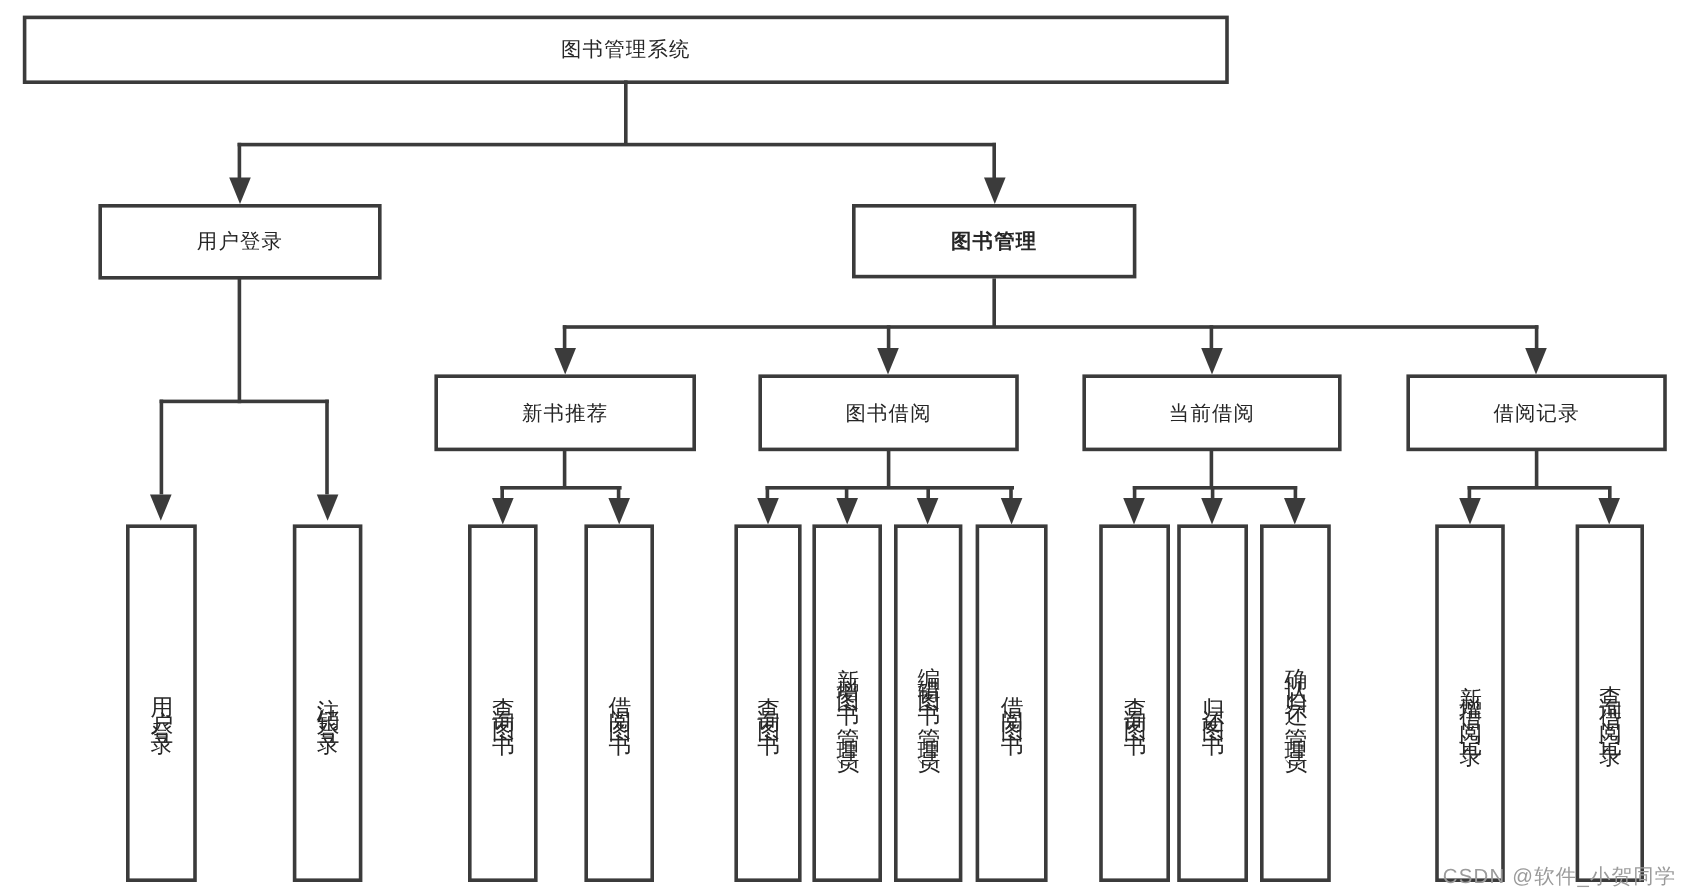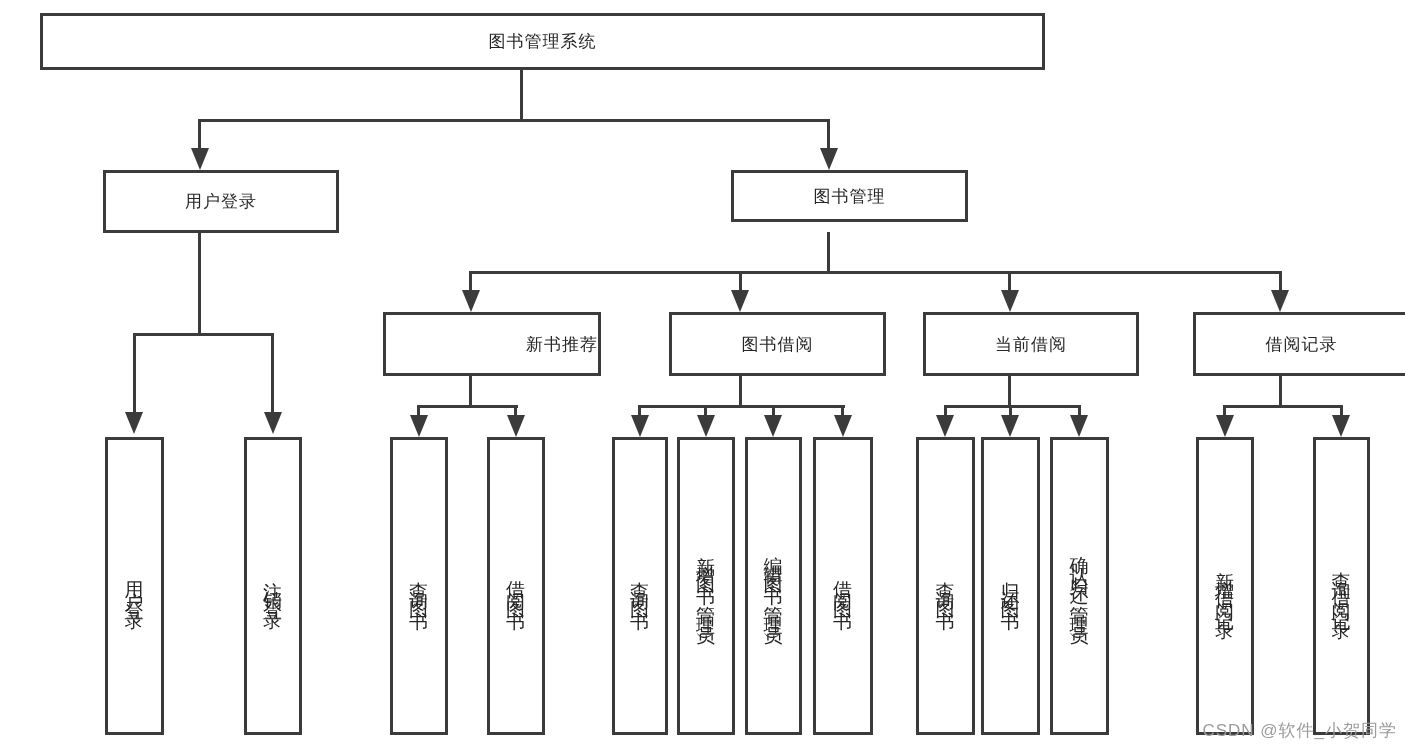--- a/index.html
+++ b/index.html
@@ -24,21 +24,20 @@
   .box{
     position:absolute;
     box-sizing:border-box;
     border:3px solid var(--line);
     background:var(--node-background);
     display:flex;align-items:center;justify-content:center;
     color:var(--text);
     font-size:17px;
     letter-spacing:1px;
     white-space:nowrap;
-    margin-left:21px;
   }
   .vbox{
     position:absolute;
     box-sizing:border-box;
     border:3px solid var(--line);
     background:var(--node-background);
     display:flex;align-items:center;justify-content:center;
     color:var(--text);
   }
   .vbox .vtext{
@@ -79,21 +78,21 @@
   <div class="v" style="left:520px;top:67px;height:54px;"></div>
   <div class="h" style="left:198px;top:119px;width:632px;"></div>
   <div class="v" style="left:198px;top:119px;height:31px;"></div>
   <div class="ah" style="left:191px;top:148px;"></div>
   <div class="v" style="left:827px;top:119px;height:31px;"></div>
   <div class="ah" style="left:820px;top:148px;"></div>
 
   <div class="box" style="left:82px;top:170px;width:236px;height:63px;">
     <span>用户登录</span>
   </div>
-  <div class="box" style="left:710px;top:170px;width:237px;height:52px;">
+  <div class="box" style="left:710px;top:170px;width:237px;height:62px;font-weight:bold;">
     <span>图书管理</span>
   </div>
 
   <div class="v" style="left:198px;top:232px;height:104px;"></div>
   <div class="h" style="left:133px;top:333px;width:141px;"></div>
   <div class="v" style="left:133px;top:333px;height:79px;"></div>
   <div class="ah" style="left:125px;top:412px;"></div>
   <div class="v" style="left:271px;top:333px;height:79px;"></div>
   <div class="ah" style="left:264px;top:412px;"></div>
 
@@ -101,24 +100,24 @@
   <div class="h" style="left:469px;top:271px;width:813px;"></div>
   <div class="v" style="left:469px;top:271px;height:21px;"></div>
   <div class="ah" style="left:462px;top:290px;"></div>
   <div class="v" style="left:739px;top:271px;height:21px;"></div>
   <div class="ah" style="left:731px;top:290px;"></div>
   <div class="v" style="left:1008px;top:271px;height:21px;"></div>
   <div class="ah" style="left:1001px;top:290px;"></div>
   <div class="v" style="left:1279px;top:271px;height:21px;"></div>
   <div class="ah" style="left:1271px;top:290px;"></div>
 
-  <div class="box" style="left:362px;top:312px;width:218px;height:64px;justify-content:flex-end;">
+  <div class="box" style="left:362px;top:312px;width:218px;height:64px;">
     <span>新书推荐</span>
   </div>
-  <div class="box" style="left:648px;top:312px;width:217px;height:64px;">
+  <div class="box" style="left:632px;top:312px;width:217px;height:64px;">
     <span>图书借阅</span>
   </div>
   <div class="box" style="left:1172px;top:312px;width:217px;height:64px;">
     <span>借阅记录</span>
   </div>
   <div class="box" style="left:902px;top:312px;width:216px;height:64px;">
     <span>当前借阅</span>
   </div>
 
   <div class="v" style="left:469px;top:375px;height:32px;"></div>

